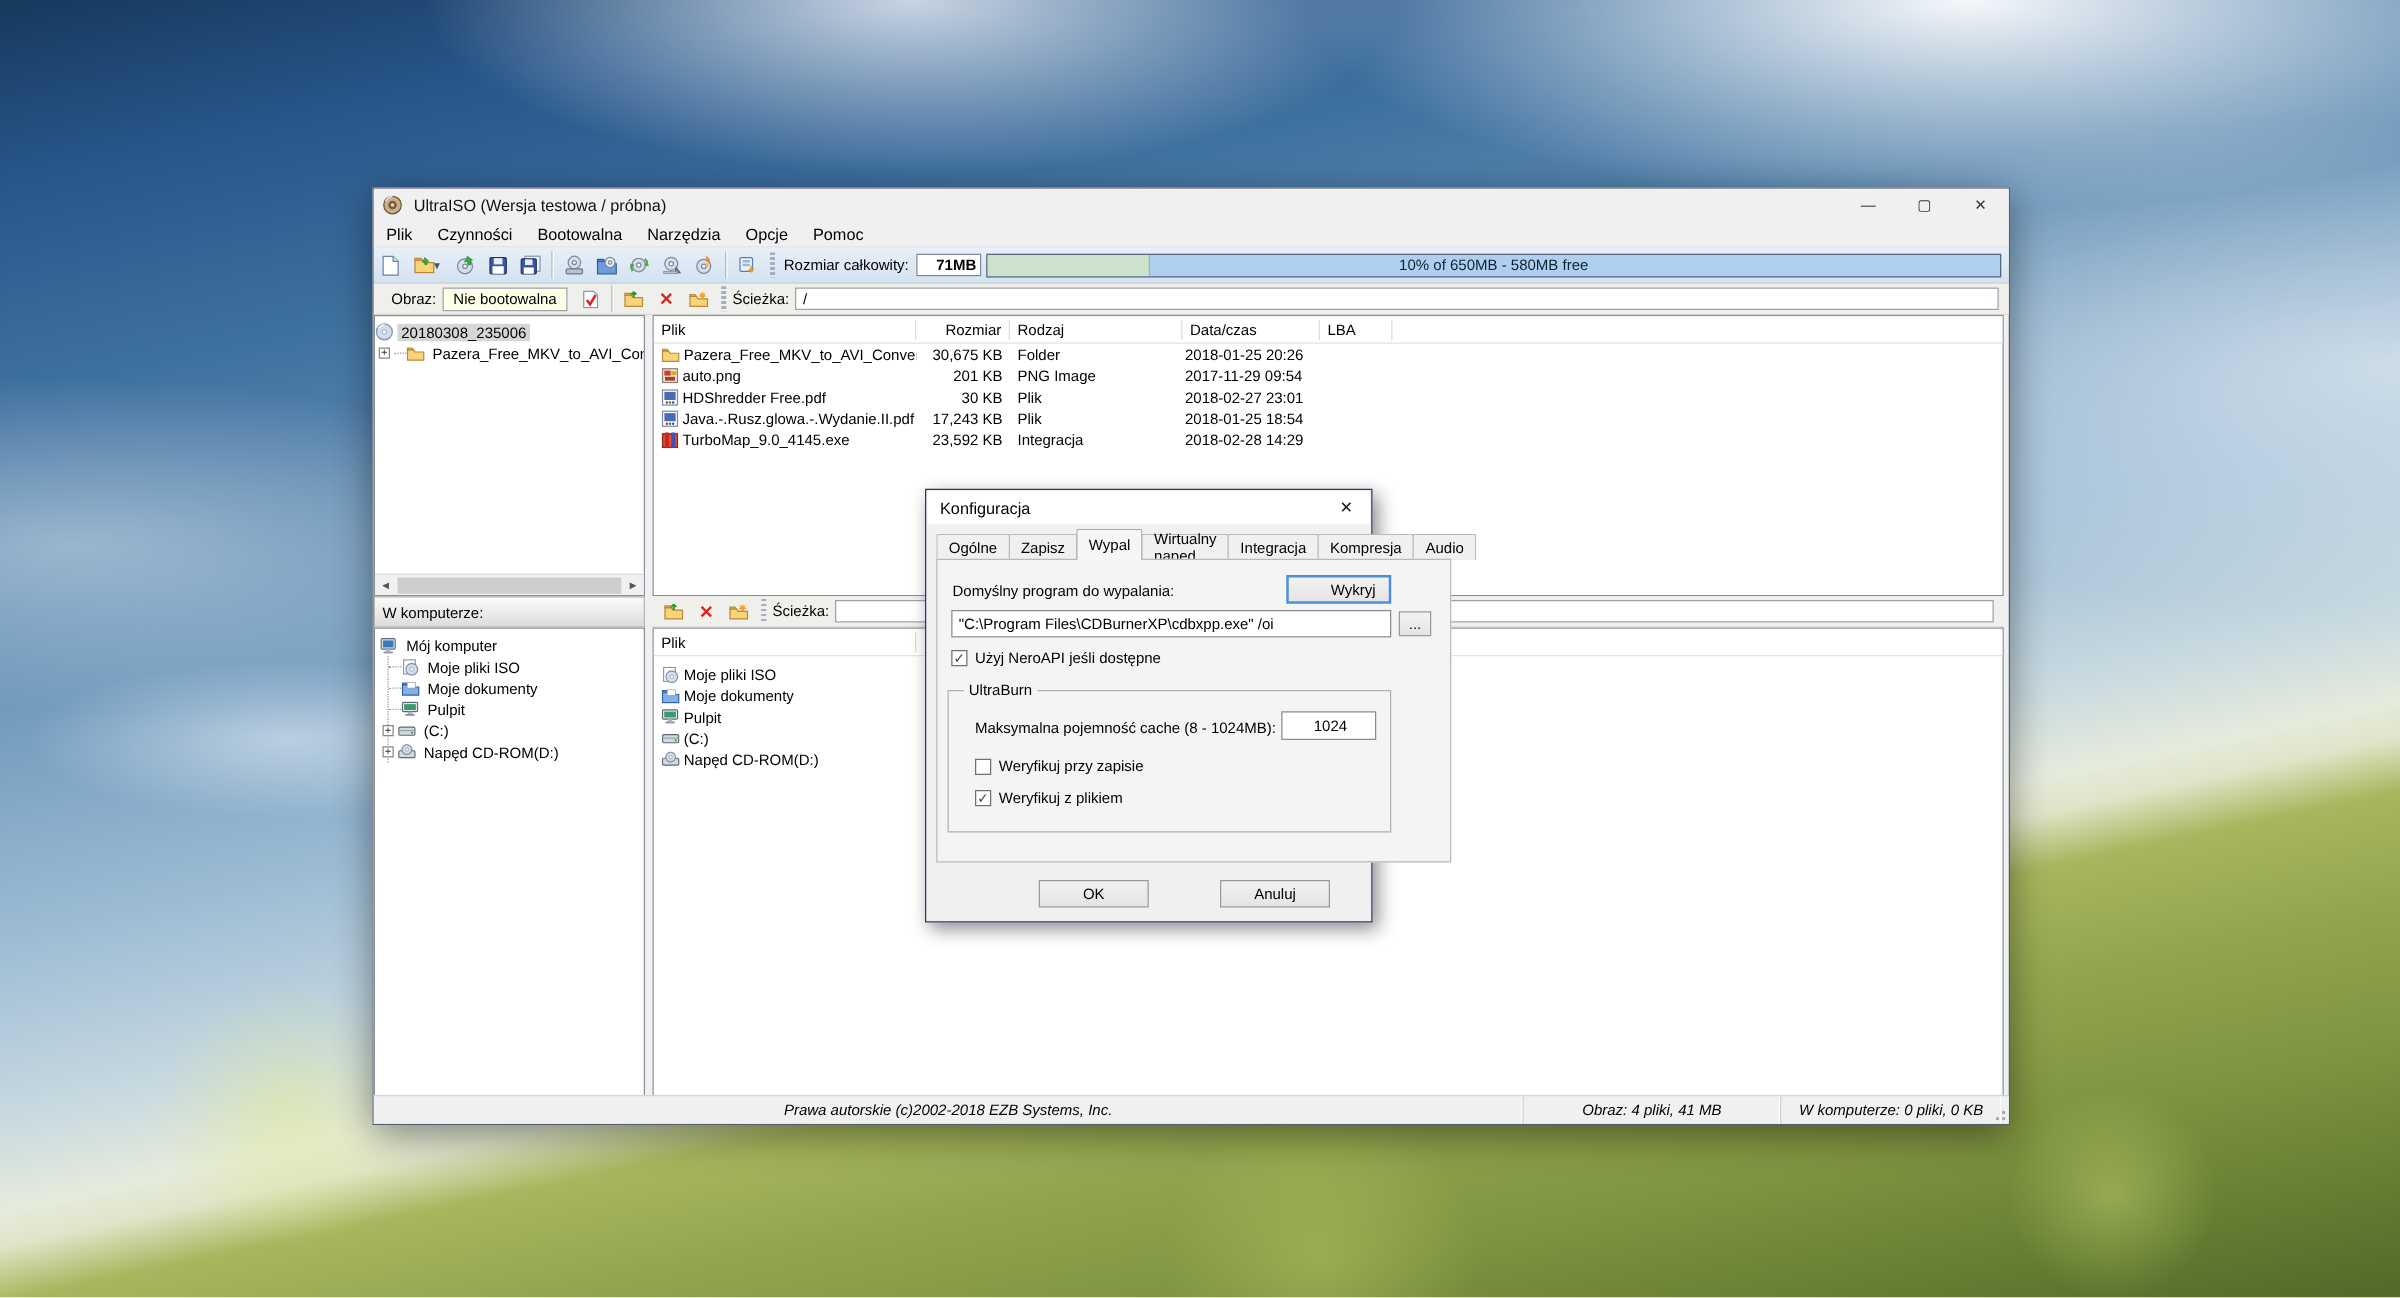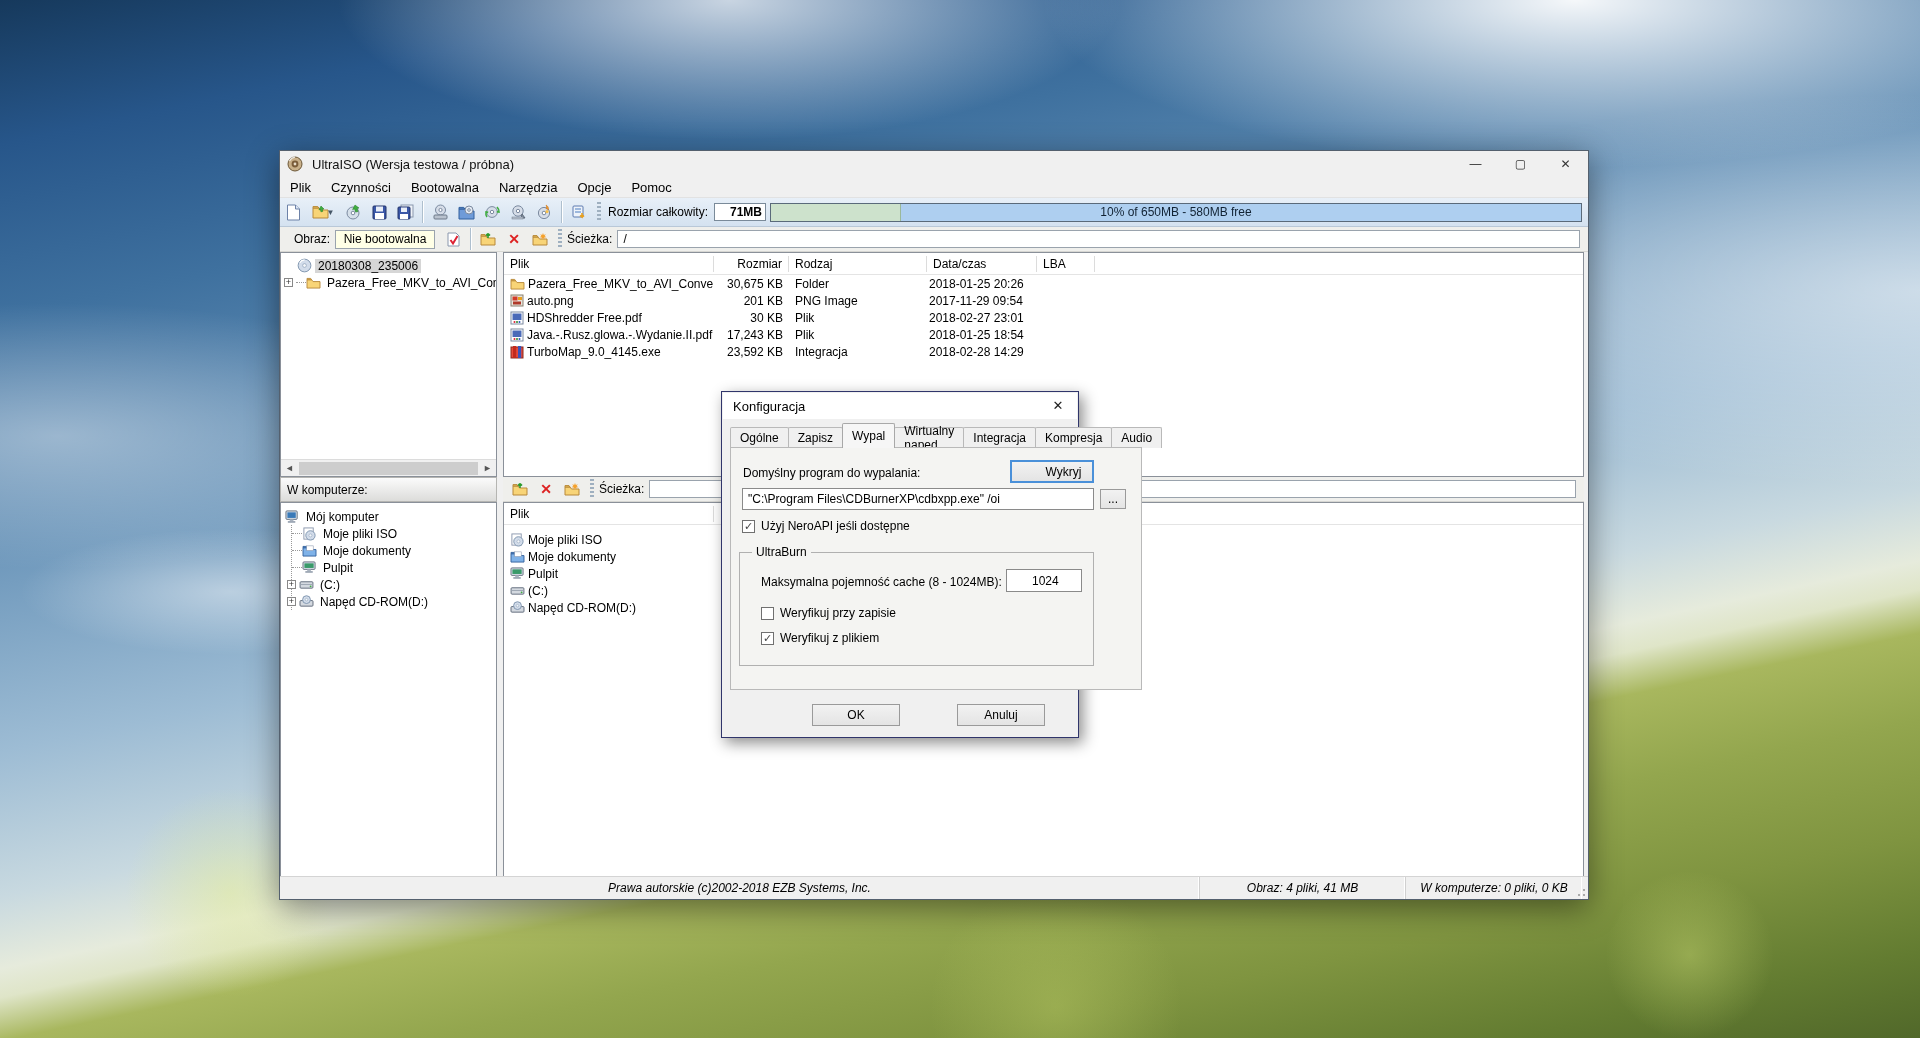--- a/index.html
+++ b/index.html
@@ -16,21 +16,21 @@
       radial-gradient(circle 150px at 12% 86%, rgba(225,235,140,.45), rgba(225,235,140,0) 70%),
       radial-gradient(circle 120px at 88% 92%, rgba(210,225,120,.40), rgba(210,225,120,0) 70%),
       radial-gradient(circle 180px at 55% 97%, rgba(200,215,110,.35), rgba(200,215,110,0) 70%),
       linear-gradient(168deg,
         #16395c 0%, #27568a 10%, #3f719f 22%, #6d97bb 38%, #9dbcd4 52%,
         #c8d9e0 62%, #e6ebdc 67%, #dfe5c8 69%,
         #a8b75e 72%, #93a64e 78%, #7f9440 86%, #637c31 94%, #51682a 100%);
   }
 
   
-  .win { position:absolute; left:279px; top:150px; width:1310px; height:750px;
+  .win { position:absolute; left:298px; top:150px; width:1310px; height:750px;
          background:#f0f0f0; border:1px solid #54606e; box-shadow:0 8px 30px rgba(0,0,0,.45);
          font-size:13px; color:#000; }
   .titlebar { position:absolute; left:0; top:0; width:100%; height:26px; background:#f0f0f0;
               display:flex; align-items:center; padding-left:7px; }
   .titlebar .ttl { margin-left:6px; font-size:13px; color:#111; }
   .winctl { position:absolute; right:0; top:0; height:26px; display:flex; }
   .winctl span { width:45px; height:26px; display:flex; align-items:center; justify-content:center;
                  font-size:12px; color:#333; }
   .menubar { position:absolute; left:0; top:26px; width:100%; height:21px; background:#f0f0f0;
              display:flex; align-items:center; border-bottom:1px solid #e2e2e2;}
@@ -297,21 +297,21 @@
             <path d="M1 5V3.6h4l1 1.4z" fill="#f0c860" stroke="#b8893a"></path>
             <path d="M11 1l.8 2 2-.8-1.2 1.8 1.8 1.2-2.2.2.2 2.2-1.4-1.6-1.4 1.6.2-2.2-2.2-.2 1.8-1.2L8.2 2.2l2 .8z" fill="#f5a12c"></path>
           </svg>
       </div>
       <div class="grip"></div>
       <span style="font-size:12px; margin-right:5px;">Ścieżka:</span>
       <div class="pathfield">/</div>
     </div>
 
     <div class="pane p-treetop">
-      <div class="trow" style="margin-top:4px; padding-left:16px;">
+      <div class="trow" style="margin-top:4px; padding-left:0;">
         <span class="ticon">
           <svg width="15" height="15" viewBox="0 0 16 16">
               <circle cx="8" cy="8" r="6.8" fill="#d2dcea" stroke="#7d93ad"></circle>
               <circle cx="8" cy="8" r="2" fill="#f4f7fa" stroke="#7d93ad" stroke-width=".6"></circle>
               <path d="M3 5A6 6 0 0 1 8 2" stroke="#fff" fill="none" stroke-width="1.2"></path>
             </svg>
         </span>
         <span class="lbl sel">20180308_235006</span>
       </div>
       <div class="trow">

